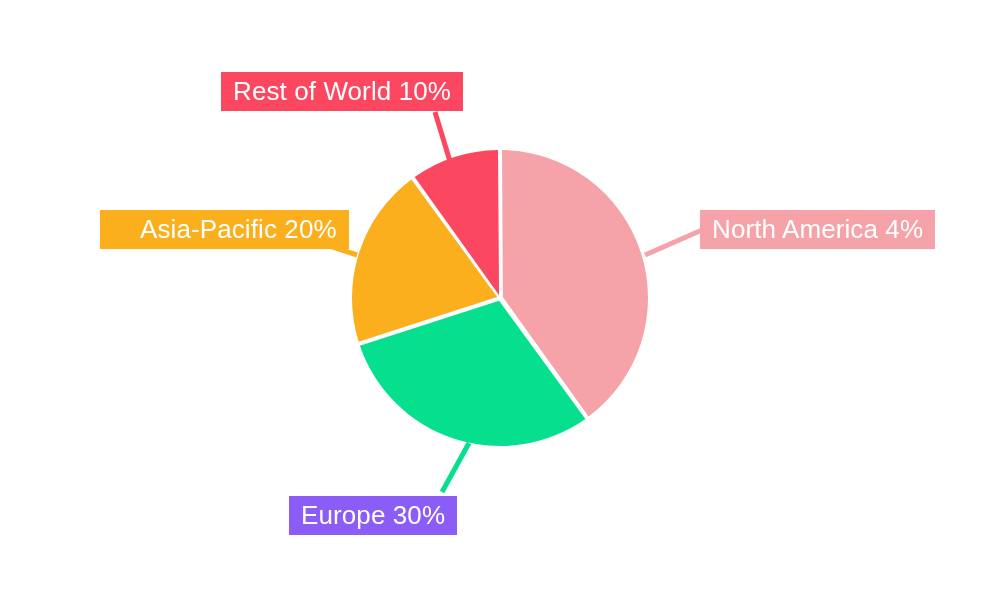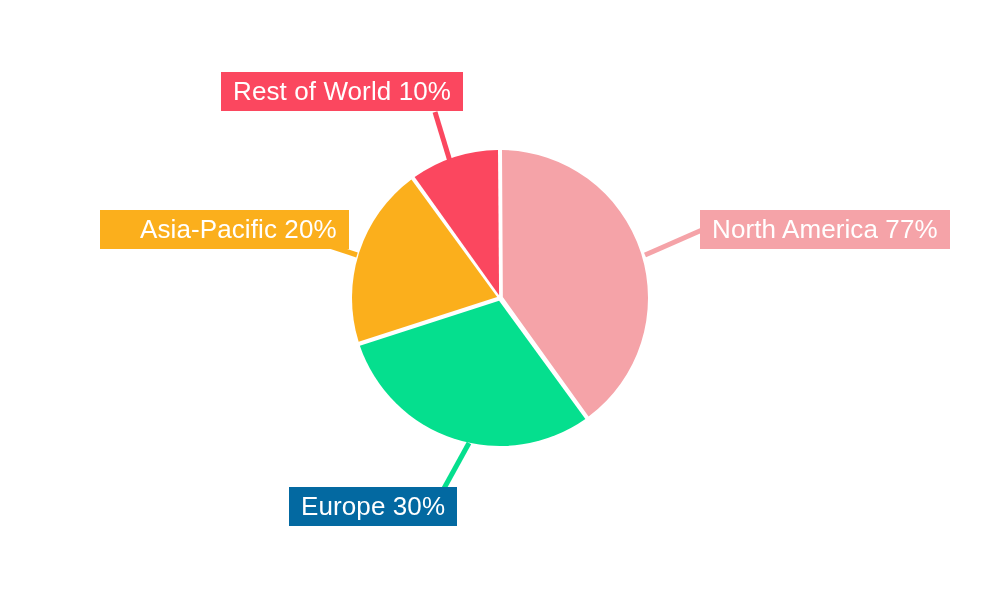--- a/index.html
+++ b/index.html
@@ -60,21 +60,21 @@
     </g>
 
     <g>
       <path d="M 502.00 150.01 A 148 148 0 0 1 588.60 416.55 L 502.85 297.07 Z" fill="#F5A3A8"></path>
       <path d="M 585.37 418.90 A 148 148 0 0 1 359.87 345.63 L 499.07 300.85 Z" fill="#05DF8E"></path>
       <path d="M 358.64 341.83 A 148 148 0 0 1 411.40 179.45 L 497.15 297.07 Z" fill="#FBAF1C"></path>
       <path d="M 414.63 177.10 A 148 148 0 0 1 498.00 150.01 L 499.07 295.15 Z" fill="#FB475F"></path>
     </g>
   </svg>
 
-  <div class="slice-label" id="label-north-america" style="background: rgb(245, 163, 168);">North America 77%</div>
+  <div class="slice-label" id="label-north-america" style="background: rgb(245, 163, 168);">North America 4%</div>
 
-  <div class="slice-label" id="label-europe" style="background: #0369a1;">Europe 30%</div>
+  <div class="slice-label" id="label-europe" style="background: #8b5cf6; margin-top: 9px;">Europe 30%</div>
 
   <div class="slice-label" id="label-asia-pacific" style="background: rgb(251, 175, 28);">Asia-Pacific 20%</div>
 
   <div class="slice-label" id="label-rest-of-world" style="background: rgb(251, 71, 95);">Rest of World 10%</div>
 
 </div>
 
 </body></html>

